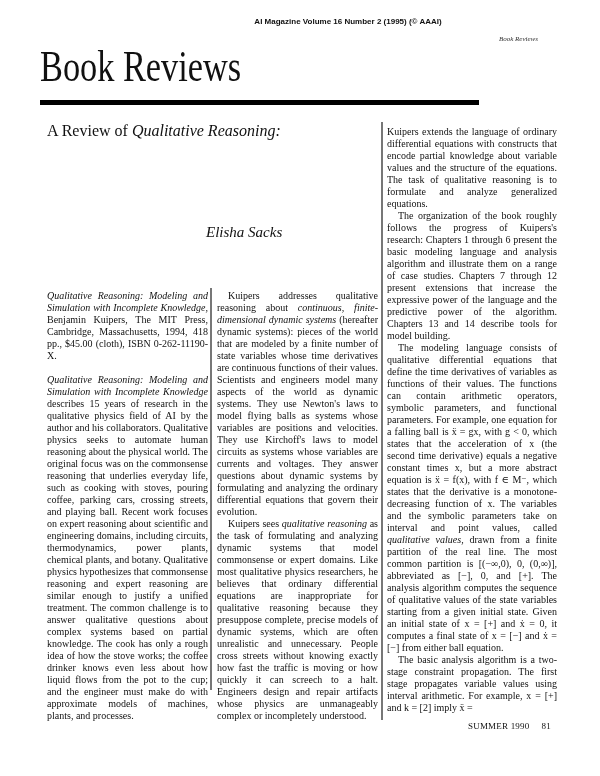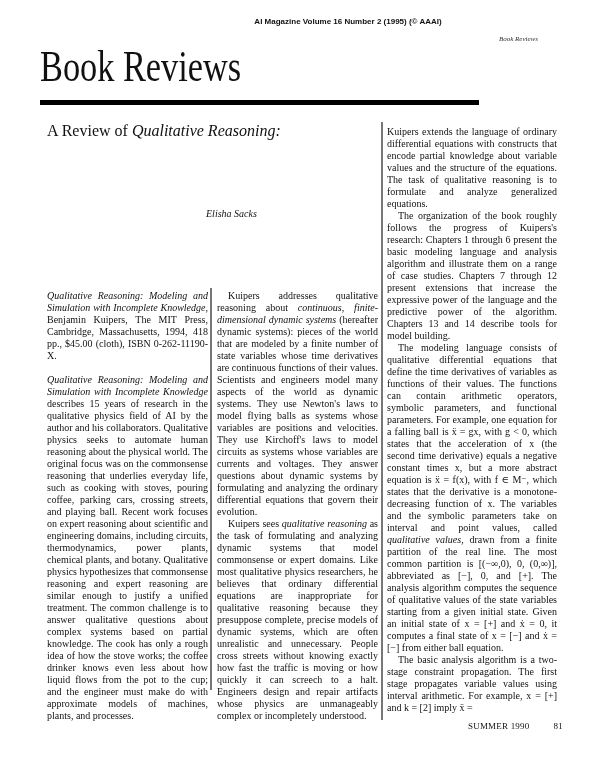--- a/index.html
+++ b/index.html
@@ -7,37 +7,37 @@
   .serif { font-family: "Liberation Serif", "DejaVu Serif", serif; }
   .sans { font-family: "Liberation Sans", "DejaVu Sans", sans-serif; padding-left: 48px; }
 
   .topline { position: absolute; top: 17px; left: 0; width: 600px; text-align: center; font-size: 8px; font-weight: bold; }
   .running { position: absolute; top: 35px; right: 62px; font-size: 7px; font-style: italic; color: #333; }
   .section-title { position: absolute; top: 43px; left: 40px; font-size: 44px; line-height: 48px; transform: scaleX(0.78); transform-origin: left top; letter-spacing: 0px; }
   .rule { position: absolute; top: 100px; left: 40px; width: 439px; height: 5px; background: #000; }
 
   .article-title { position: absolute; top: 120px; left: 47px; width: 330px; font-size: 16px; line-height: 21px; }
   .article-title i { font-style: italic; }
-  .author { position: absolute; top: 208px; left: 206px; font-size: 10px; font-style: italic; }
+  .author { position: absolute; top: 224px; left: 206px; font-size: 15px; font-style: italic; }
 
   .col { position: absolute; font-size: 10px; line-height: 12px; text-align: justify; }
   .col p { margin: 0; }
   .col i { font-style: italic; margin-top: 14px; }
   .col1 { left: 47px; top: 290px; width: 161px; }
   .col2 { left: 217px; top: 290px; width: 161px; }
   .col3 { left: 387px; top: 126px; width: 170px; }
   .indent { text-indent: 11px; }
   .gap { margin-top: 12px !important; }
 
   .vbar { position: absolute; width: 1.5px; background: #777; }
   .vbar1 { left: 210px; top: 288px; height: 402px; }
   .vbar2 { left: 381px; top: 122px; height: 598px; }
 
   .footer { position: absolute; top: 721px; left: 468px; font-size: 9px; letter-spacing: 0.2px; }
-  .footer .pg { margin-left: 24px; }
+  .footer .pg { margin-left: 12px; }
 </style>
 </head>
 <body>
 
 <div class="topline sans">AI Magazine Volume 16 Number 2 (1995) (© AAAI)</div>
 <div class="running serif">Book Reviews</div>
 <div class="section-title serif">Book Reviews</div>
 <div class="rule"></div>
 
 <div class="article-title serif">

